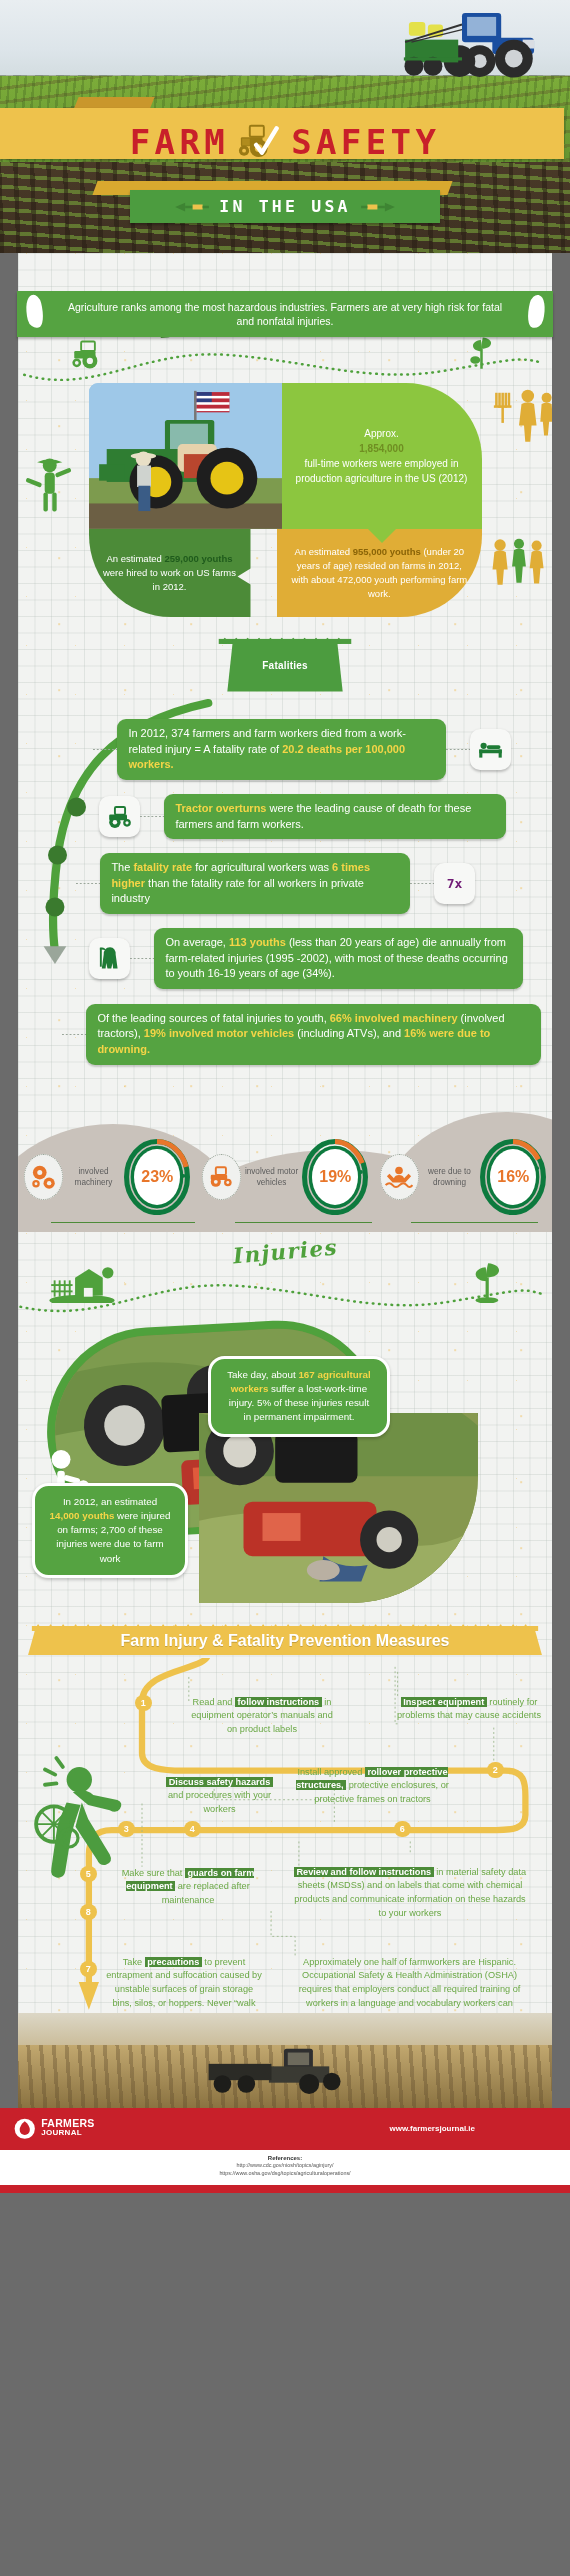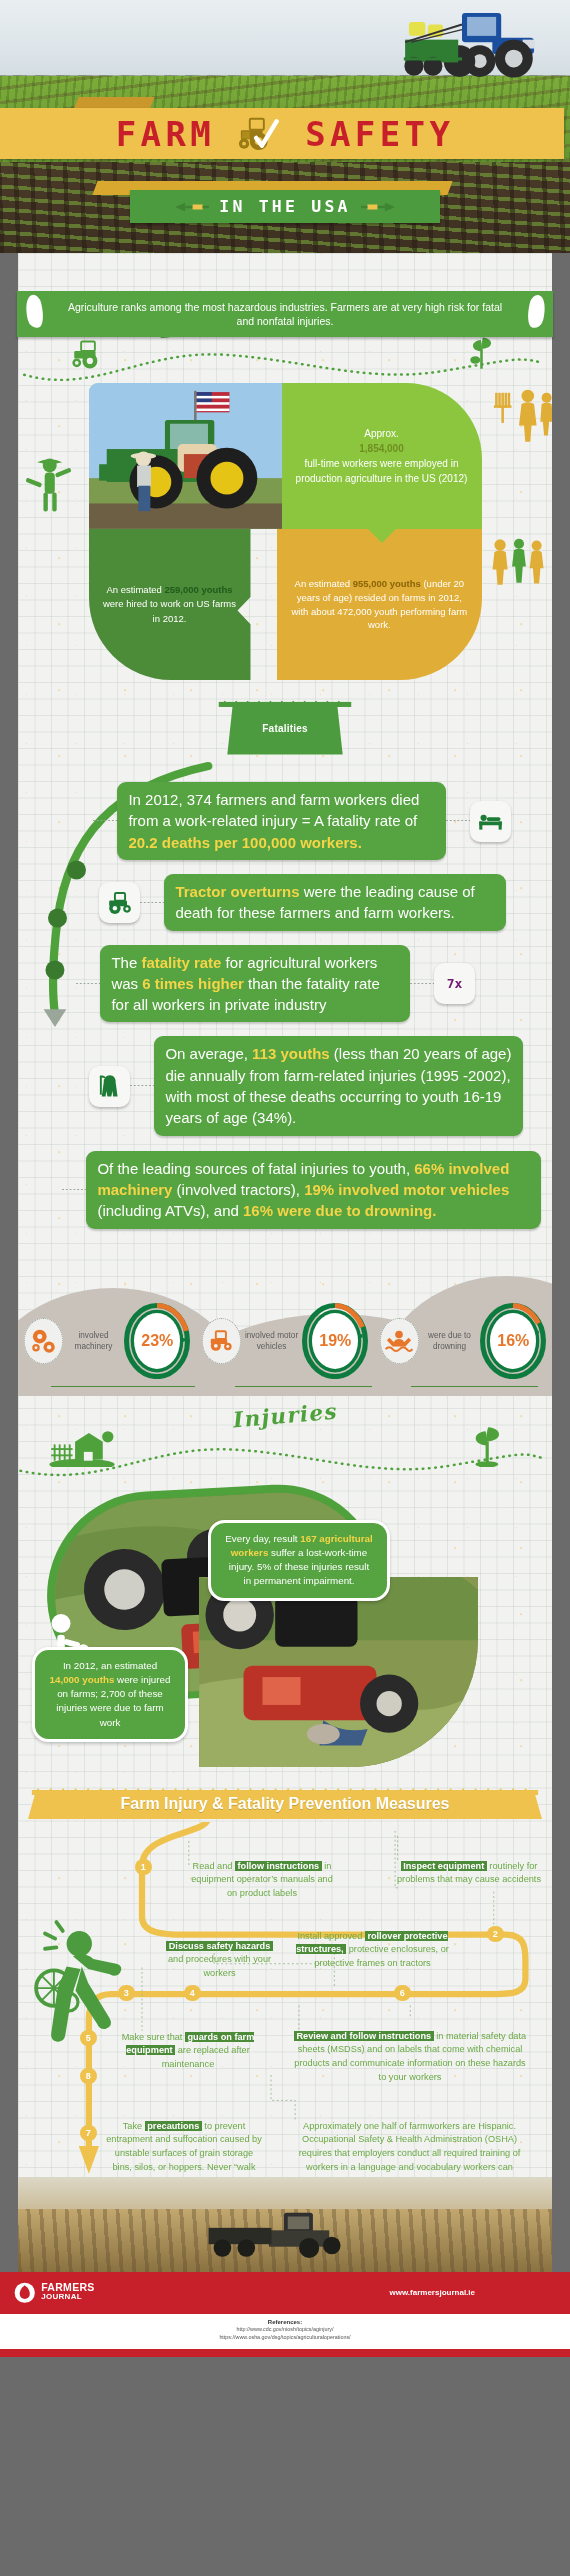--- a/index.html
+++ b/index.html
@@ -36,21 +36,21 @@
   }
 
   
   .title-wrap { position:absolute; left:0; top:108px; width:570px; }
   .title-shadow{
     position:absolute; left:75px; top:-11.4px; width:76px; height:18px;
     background:#c9972c; transform:skewX(-22deg);
   }
   .title-band {
     position:relative; margin:0 5.7px; height:51px; background:#eec24c;
-    display:flex; align-items:center; justify-content:center; gap:22px;
+    display:flex; align-items:flex-end; justify-content:center; gap:8px;
     transform:skewX(0deg);
     box-shadow:0 1.3px 1.9px rgba(0,0,0,.25);
   }
   .title-band:before{
     content:""; position:absolute; left:-5.7px; top:0; width:11.4px; height:51px;
     background:#eec24c;
   }
   .title-text {
     font-family:"DejaVu Sans Mono", monospace; font-weight:bold;
     font-size:34px; letter-spacing:4.4px; color:#c8202a; line-height:1;
@@ -122,21 +122,21 @@
     flex:1; background:#8cc63f; color:#fff; display:flex; align-items:center;
     justify-content:center; text-align:center; font-size:10px; line-height:1.5;
     border-radius:0 76px 0 0; padding:5px 11.4px; position:relative;
   }
   .fw-green b{ color:#6f8e22; font-weight:bold; }
   .fw-green .notch{
     position:absolute; left:50%; bottom:-14px; transform:translateX(-50%);
     width:0;height:0;border-left:14px solid transparent;border-right:14px solid transparent;
     border-top:14px solid #8cc63f;
   }
-  .fw-bot{ display:flex; height:151px;gap:28px; }
+  .fw-bot{ display:flex; height:88px;gap:28px; }
   .fw-dark{
     width:162px; background:#4c8b38; color:#fff; display:flex; align-items:center;
     justify-content:center; text-align:center; font-size:9.5px; line-height:1.5;
     border-radius:0 0 0 82px; padding:6.3px 10px;
     clip-path:polygon(0 0, 100% 0, 100% 45%, 92% 54%, 100% 63%, 100% 100%, 0 100%);
   }
   .fw-dark b{color:#1f5b1c;}
   .fw-gold{
     flex:1; background:#e0ad36; color:#fff; display:flex; align-items:center;
     justify-content:center; text-align:center; font-size:9.5px; line-height:1.45;
@@ -154,21 +154,21 @@
     background:#4c9c3f; color:#fff; font-weight:bold; font-size:10px;
     padding:21px 35px; clip-path:polygon(5% 0, 95% 0, 100% 100%, 0% 100%);
     position:relative; z-index:2; letter-spacing:0.2px;
   }
 
   
   .fatal{ position:relative; margin:6.3px 0 0 0; padding:15px 0 10px 0; }
   .fatal-row{ display:flex; align-items:center; margin:6.3px 0; position:relative;}
   .bubble{
     background:#55a341; color:#fff; border-radius:9px; padding:7px 11.4px;
-    font-size:15px; line-height:1.42; box-shadow:0 1.3px 1.9px rgba(0,0,0,.18);
+    font-size:11px; line-height:1.42; box-shadow:0 1.3px 1.9px rgba(0,0,0,.18);
   }
   .bubble b{ color:#f5d547; }
   .icon-chip{
     width:41px; height:41px; background:#f7f8f6; border-radius:10px;
     box-shadow:0 1.3px 2.5px rgba(0,0,0,.22); display:flex; align-items:center;
     justify-content:center; flex:0 0 41px;
   }
   .dots{ flex:0 0 auto; height:1.3px; width:24px;
     background-image:linear-gradient(90deg, #9aa69a 40%, transparent 0);
     background-size:3.8px 1.3px; background-repeat:repeat-x; }
@@ -715,21 +715,21 @@
           <rect x="24" y="36" width="12" height="54" rx="5"></rect>
           <rect x="20" y="88" width="10" height="40" rx="4"></rect>
             <rect x="33" y="88" width="10" height="40" rx="4"></rect>
           <rect x="36" y="42" width="26" height="9" rx="4" transform="rotate(16 36 42)"></rect>
           <path d="M56 56 q10 -10 18 0 l-6 4 l4 40 h-9 l-3 -40 l-6 -4z"></path>
           <path d="M22 84 l18 12 M22 90 l18 12 M22 96 l18 12" stroke="#ffffff" stroke-width="3"></path>
         </g>
       </svg>
 
       <div class="callout c1">
-        <span>Every day, result </span><b>167 agricultural workers</b><span> suffer a lost-work-time injury. 5% of these injuries result in permanent impairment.</span>
+        <span>Take day, about </span><b>167 agricultural workers</b><span> suffer a lost-work-time injury. 5% of these injuries result in permanent impairment.</span>
       </div>
       <div class="callout c2">
         <span>In 2012, an estimated </span><b>14,000 youths</b><span> were injured on farms; 2,700 of these injuries were due to farm work</span>
       </div>
     </div>
 
     <div class="prev-head">
       <svg class="prev-grass" width="513" height="15" viewBox="0 0 810 24">
         <g fill="#eec24c">
           <rect x="0" y="16" width="810" height="8"></rect>

